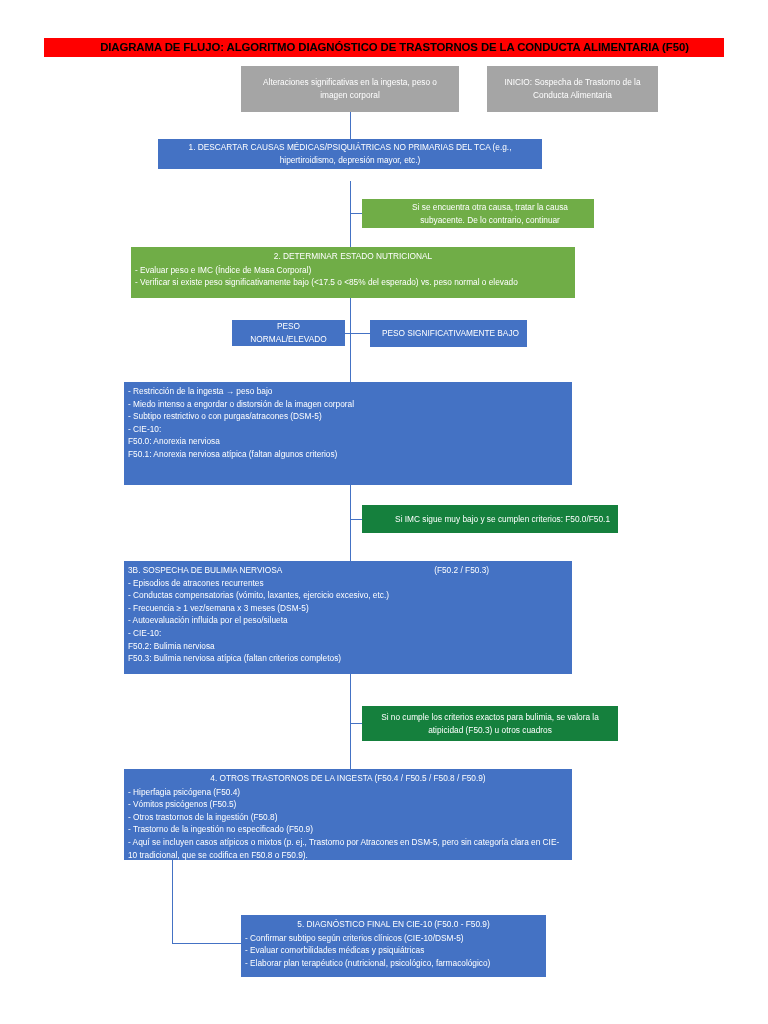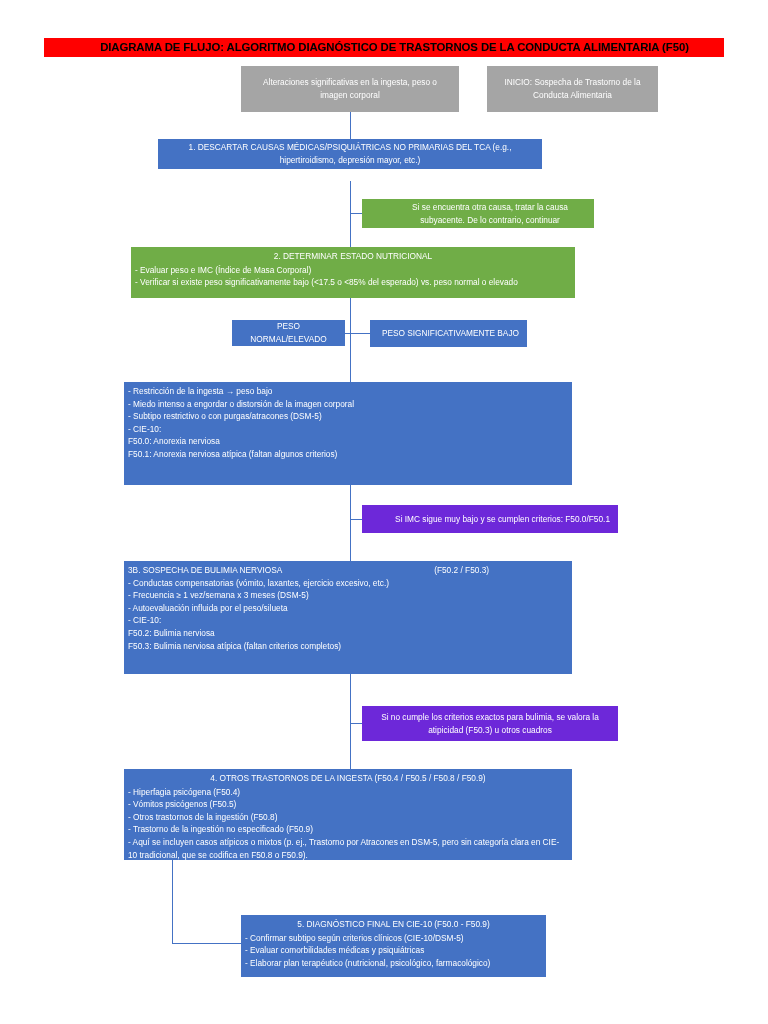--- a/index.html
+++ b/index.html
@@ -62,21 +62,21 @@
   }
   .node .row {
     display: block;
     white-space: nowrap;
   }
   .node .row.wrap { white-space: normal; }
 
   .gray   { background: #a5a5a5; }
   .blue   { background: #4472c4; }
   .green  { background: #70ad47; }
-  .orange { background: #6d28d9; }
+  .orange { background: #15803d; }
 
   
   .conn {
     position: absolute;
     background: #4472c4;
   }
   .vline { width: 1.4px; }
   .hline { height: 1.4px; }
 
   .hdr-flex {
@@ -147,20 +147,21 @@
 
   <div class="node orange centered" style="left:362px; top:505px; width:256px; height:28px;">
     <span>Si IMC sigue muy bajo y se cumplen criterios: F50.0/F50.1</span>
   </div>
 
   <div class="node blue listbox" style="left:124px; top:561px; width:448px; height:113px;">
     <span class="row hdr-flex">
       <span>3B.  SOSPECHA DE BULIMIA NERVIOSA</span>
       <span class="hdr-code">(F50.2 / F50.3)</span>
     </span>
+    <span class="row">- Episodios de atracones recurrentes</span>
     <span class="row">- Conductas compensatorias (vómito, laxantes, ejercicio excesivo, etc.)</span>
     <span class="row">- Frecuencia ≥ 1 vez/semana x 3 meses (DSM-5)</span>
     <span class="row">- Autoevaluación influida por el peso/silueta</span>
     <span class="row">- CIE-10:</span>
     <span class="row">F50.2: Bulimia nerviosa</span>
     <span class="row">F50.3: Bulimia nerviosa atípica (faltan criterios completos)</span>
   </div>
 
   <div class="conn vline" style="left:350px; top:674px; width:1.4px; height:95px;"></div>
   <div class="conn hline" style="left:350px; top:723px; width:12px; height:1.4px;"></div>

